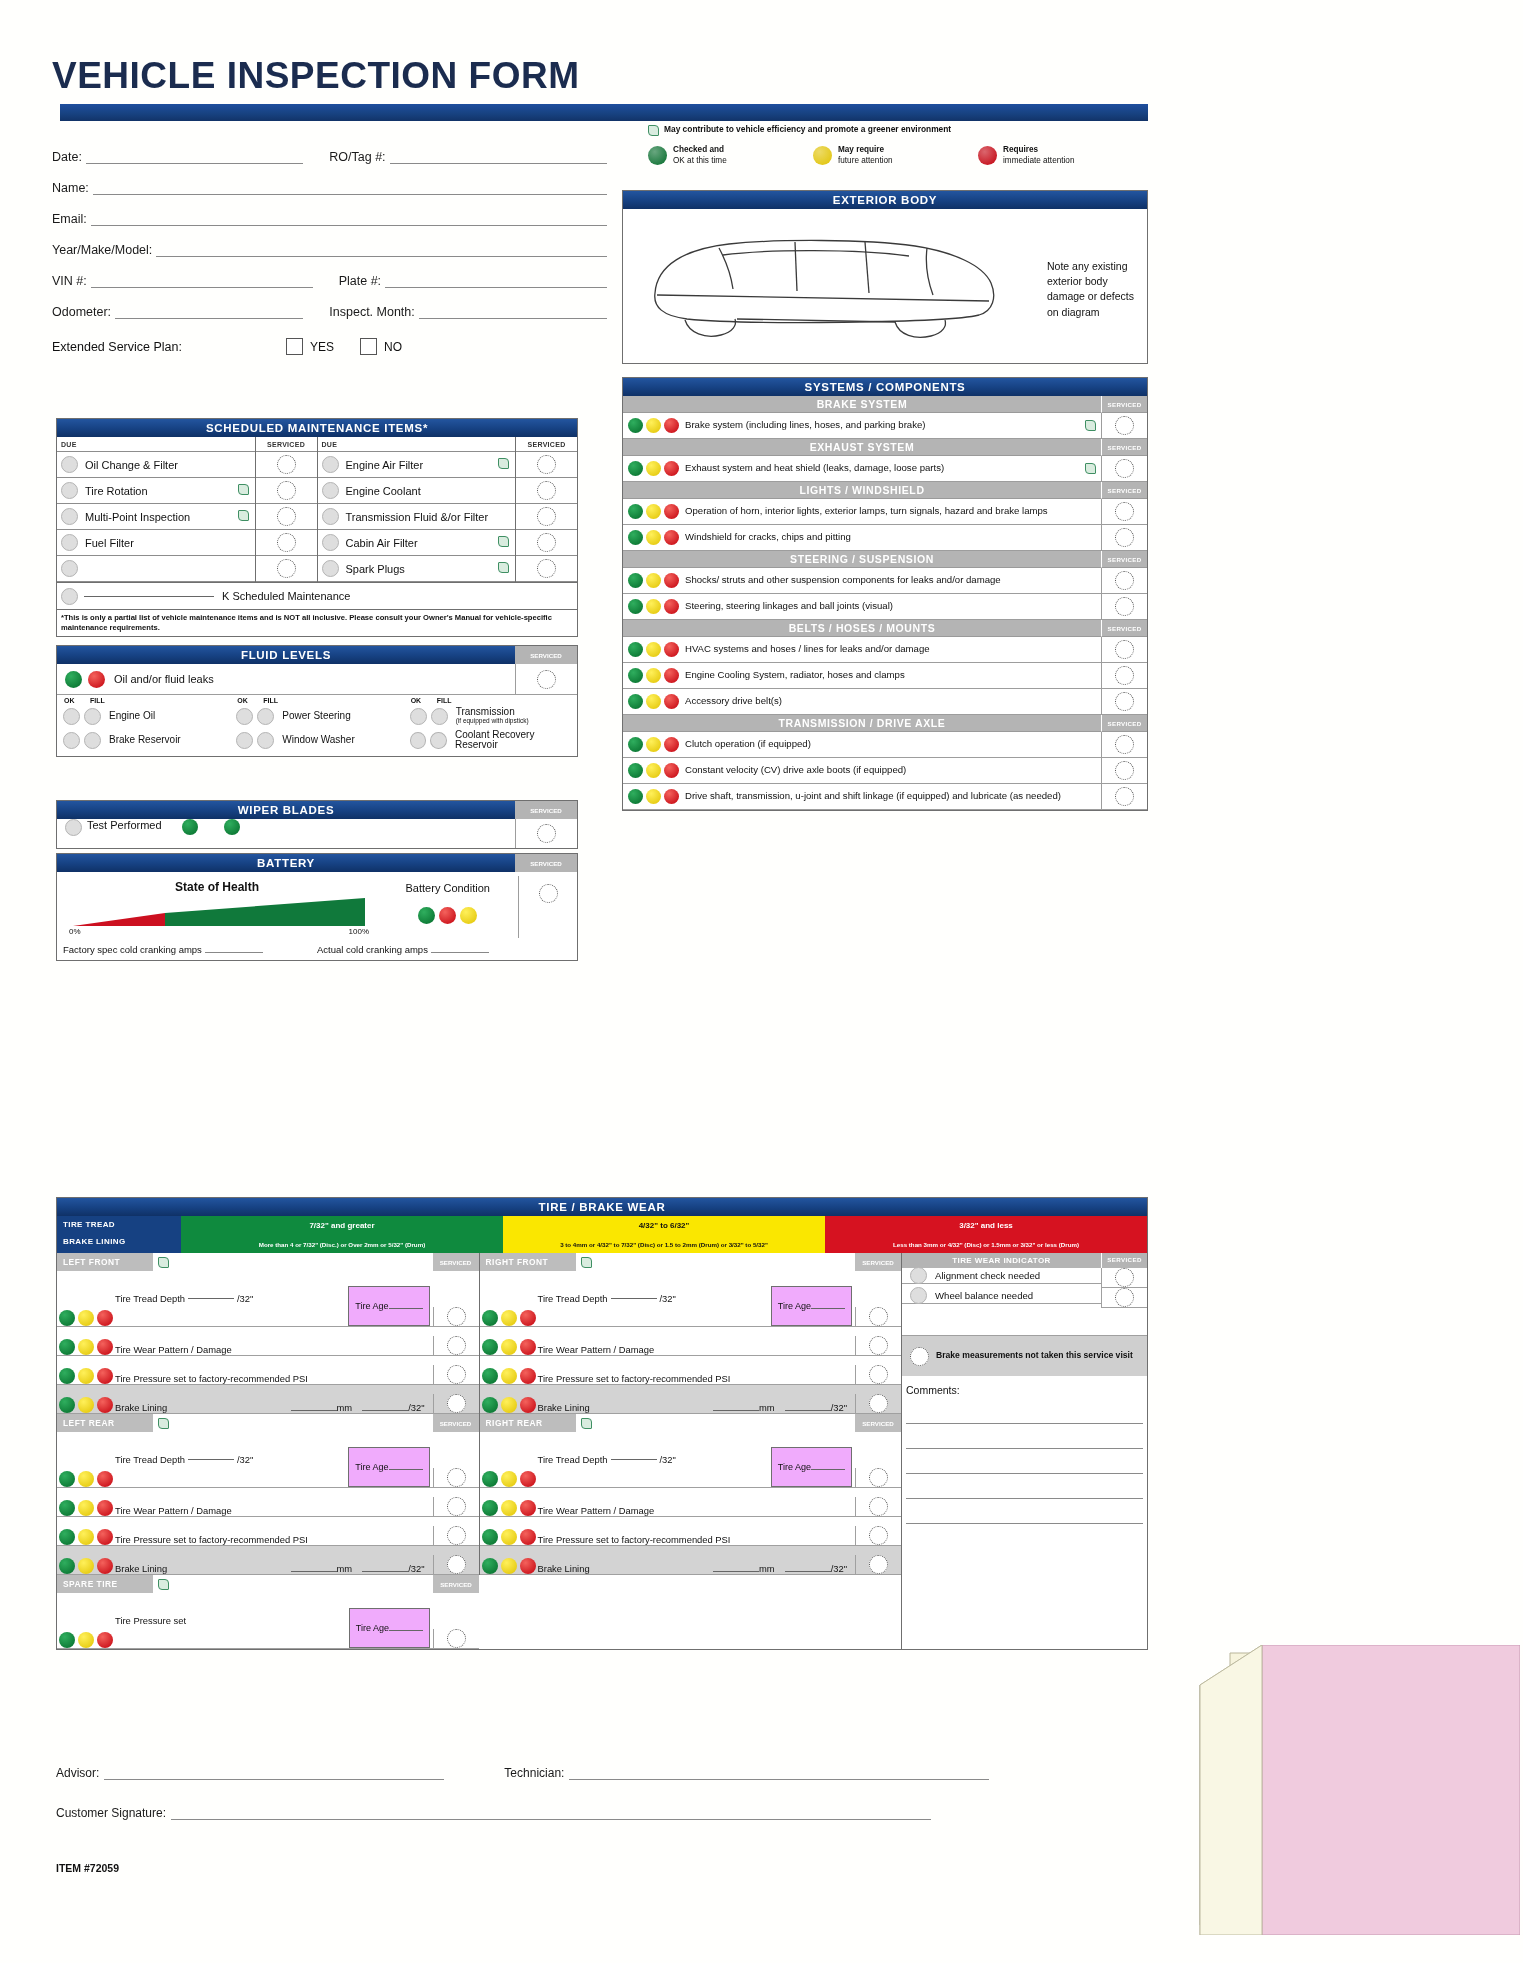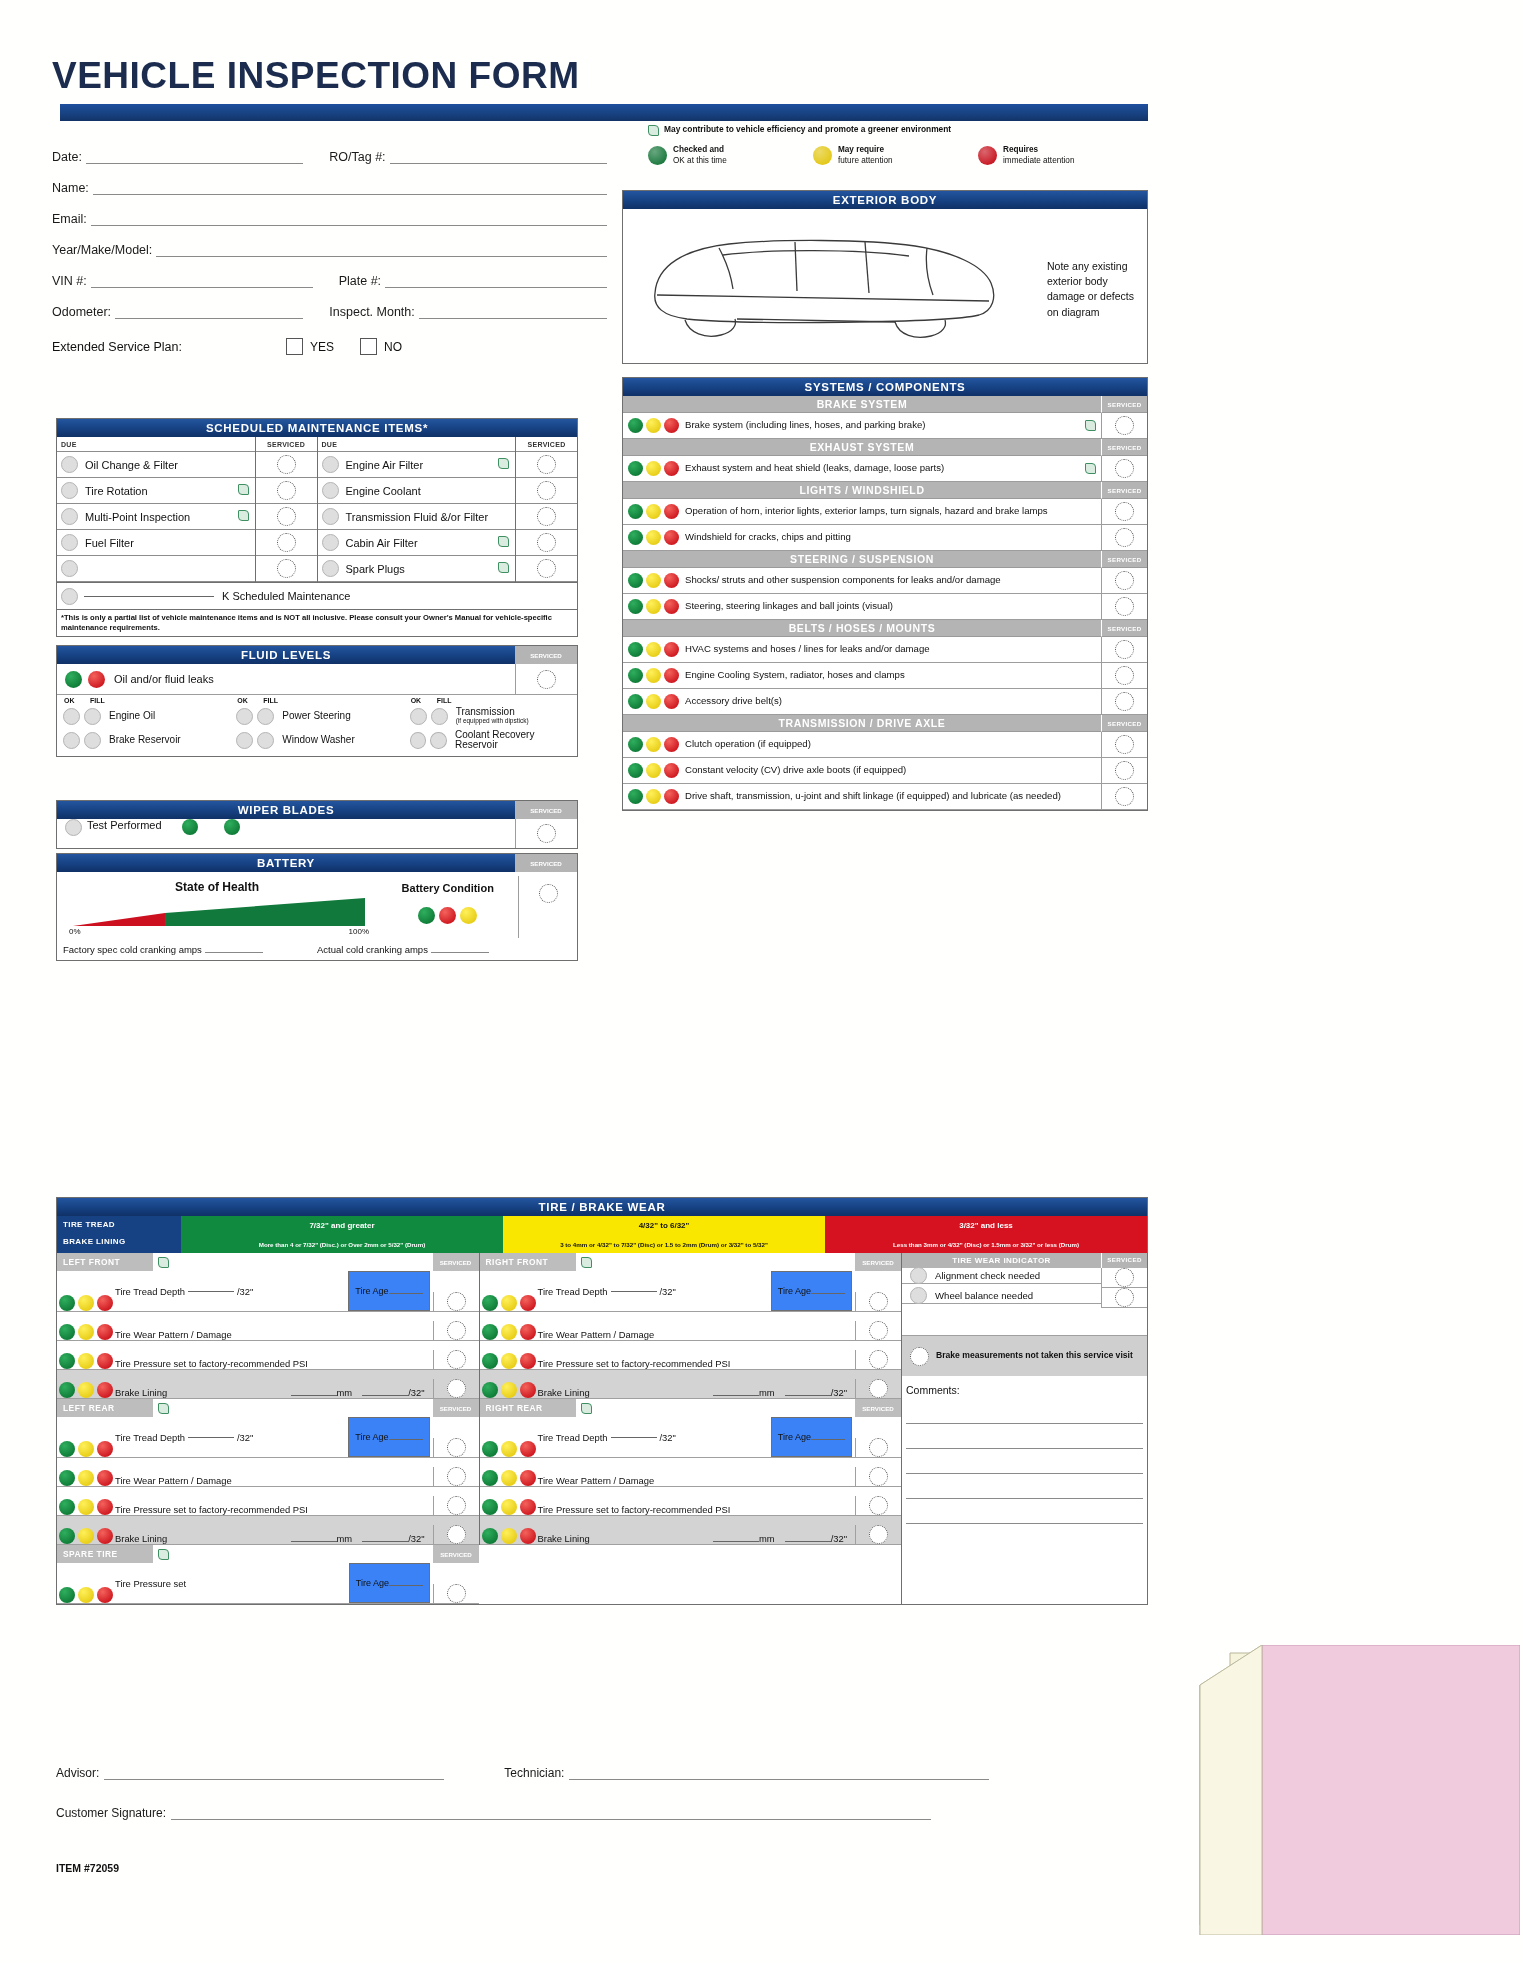--- a/index.html
+++ b/index.html
@@ -121,21 +121,21 @@
 
   
   .battery { position: absolute; left: 56px; top: 853px; width: 522px; }
   .bt-body { display: flex; padding: 4px 0 2px; }
   .bt-left { flex: 1; }
   .bt-right { width: 150px; text-align: center; }
   .soh-t { text-align: center; font-size: 12px; font-weight: bold; margin: 4px 0 2px; }
   .gauge { position: relative; height: 42px; margin: 2px 8px 0 12px; }
   .gauge svg { display: block; }
   .gauge-lbl { display: flex; justify-content: space-between; font-size: 8px; margin-top: -3px; }
-  .bt-cond { font-size: 11px; font-weight: bold; margin-top: 6px; }
+  .bt-cond { font-size: 11px; font-weight: normal; margin-top: 6px; }
   .bt-dots { display: flex; gap: 4px; justify-content: center; margin-top: 13px; }
   .bt-dots .dot { width: 17px; height: 17px; }
   .bt-foot { display: flex; font-size: 9.5px; padding: 4px 6px 5px; }
   .bt-foot div { flex: 1; }
   .ul { display: inline-block; border-bottom: 1px solid #888; width: 58px; }
 
   
   .ext { position: absolute; left: 622px; top: 190px; width: 526px; }
   .ext-inner { display: flex; padding: 6px 4px 4px; }
   .ext-note { width: 96px; font-size: 10.5px; line-height: 1.45; padding-top: 44px; }
@@ -194,22 +194,22 @@
   }
   .tq-hdr .lf { flex: 1; background: #fff; height: 18px; display: flex; align-items: center; padding-left: 5px; }
   .tq-hdr .sv { width: 46px; font-size: 6.2px; font-weight: bold; color: #fff; text-align: center; }
   .t-row { display: flex; align-items: flex-end; min-height: 29px; border-bottom: 1px solid #a0a0a0; }
   .t-row.shade { background: #d3d3d3; }
   .t-dots { width: 58px; display: flex; gap: 3px; justify-content: center; }
   .t-dots .dot { width: 16px; height: 16px; }
   .t-txt { flex: 1; font-size: 9.4px; display: flex; align-items: center; gap: 3px; }
   .t-srv { width: 46px; display: flex; align-items: center; justify-content: center; border-left: 1px solid #a0a0a0; }
   .agebox {
-    border: 1.2px solid #6f6f6f; background: #3b82f6; font-size: 9px;
-    padding: 14px 6px; margin-right: 3px; white-space: nowrap;
+    border: 1.2px solid #6f6f6f; background: #f0abfc; font-size: 9px;
+    padding: 14px 6px; margin-right: 3px; white-space: nowrap; margin-top: 15px;
   }
   .blank { display: inline-block; border-bottom: 1px solid #666; width: 46px; }
   .blank.s { width: 34px; }
 
   
   .tcol { width: 246px; }
   .twi-hdr { background: #b4b4b4; color: #fff; font-size: 8px; font-weight: bold; text-align: center; padding: 3px 0; letter-spacing: .4px; }
   .twi-row { display: flex; align-items: center; height: 16px; border-bottom: 1px solid #a0a0a0; font-size: 9.6px; }
   .twi-row .sring { margin: 0 8px 0 8px; }
   .twi-note { display: flex; align-items: center; background: #cfcfcf; min-height: 40px; font-size: 8.6px; font-weight: bold; line-height: 1.3; padding: 4px 4px 4px 0; }

